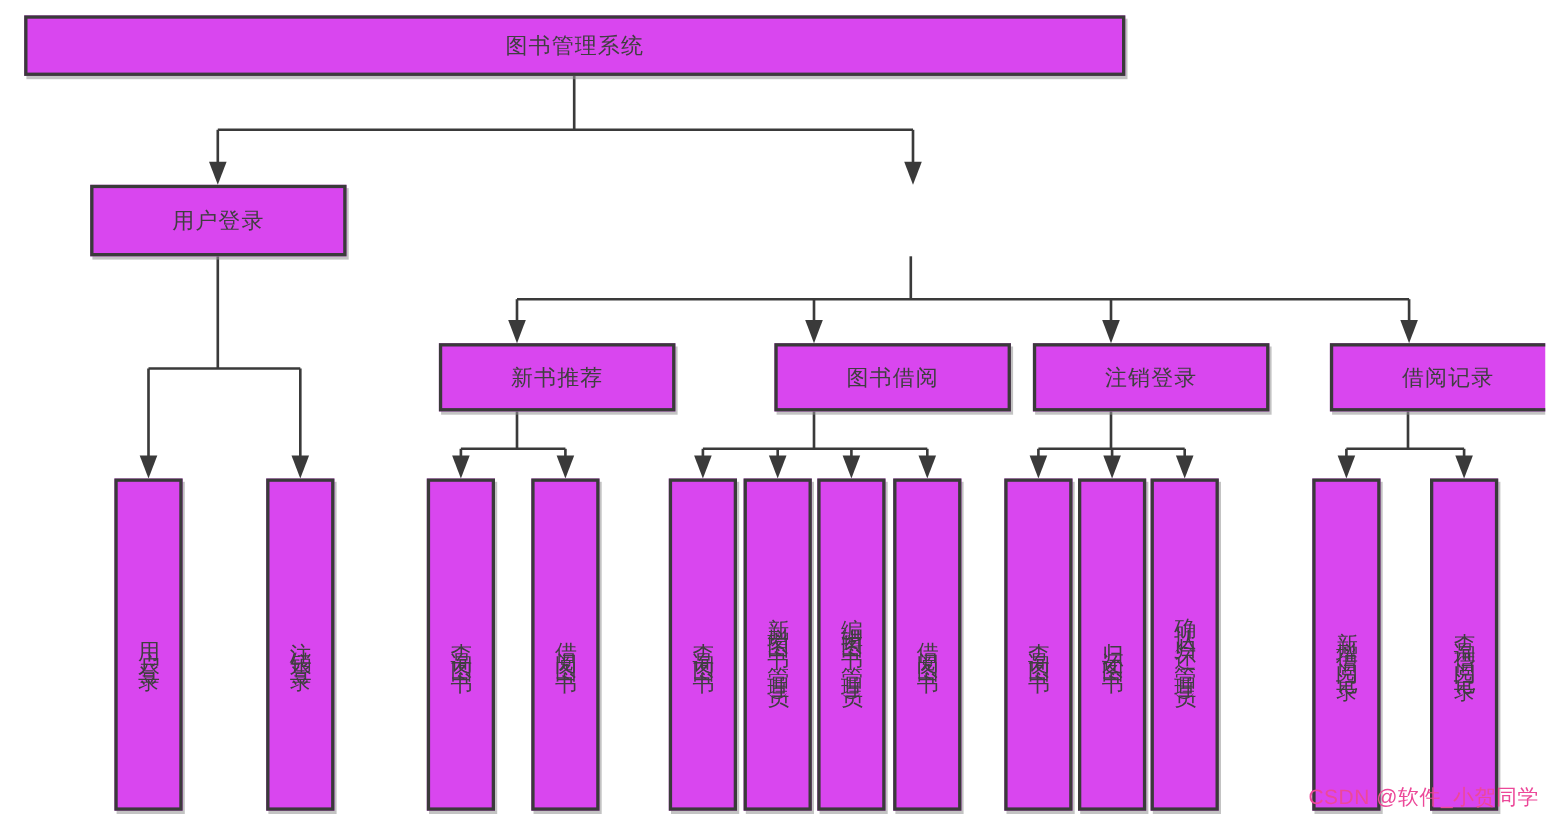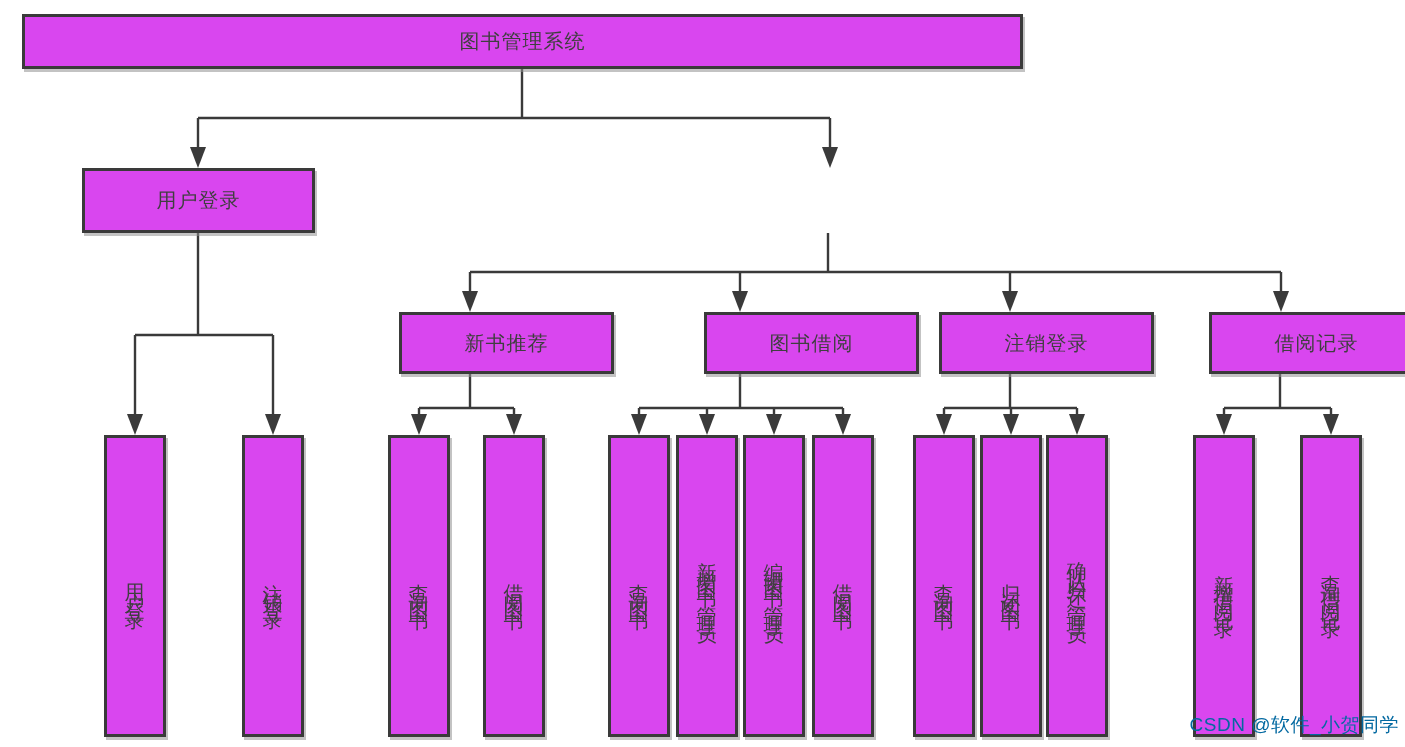--- a/index.html
+++ b/index.html
@@ -30,21 +30,21 @@
     writing-mode:vertical-lr;
     text-orientation:mixed;
     font-size:20px;
     letter-spacing:9px;
     line-height:1;
     color:#3f3f3f;
     white-space:nowrap;
   }
   .watermark{
     position:absolute;right:6px;bottom:9px;
-    font-size:19px;color:#0369a1;letter-spacing:0.5px;
+    font-size:19px;color:#ec4899;letter-spacing:0.5px;
     pointer-events:none;
   }
 </style>
 </head>
 <body>
 
 <div class="canvas">
 
   <svg class="connectors" viewBox="0 0 1405 747" xmlns="http://www.w3.org/2000/svg">
     <g stroke="#3a3a3a" stroke-width="2.4" fill="none">

